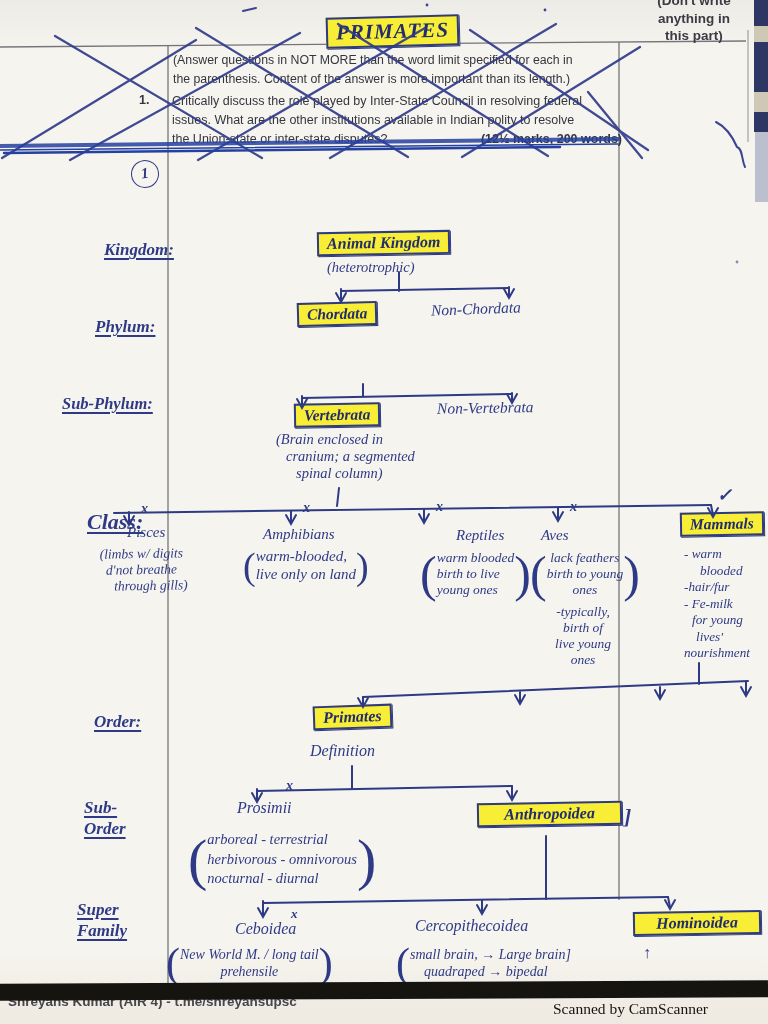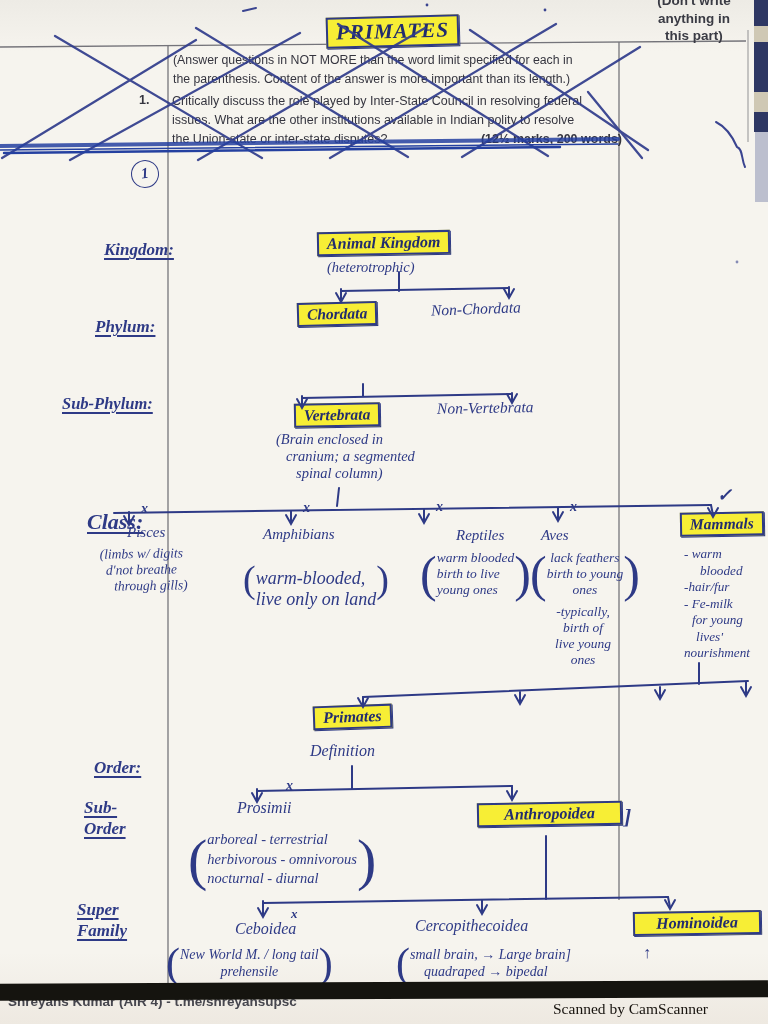--- a/index.html
+++ b/index.html
@@ -71,21 +71,21 @@
       <span style="font-weight:bold">(12½ marks, 200 words)</span>
     </span>
   </div>
 
   <div class="abs hwb" style="left:131px;top:160px;width:26px;height:26px;border:1.8px solid #2e3a86;border-radius:50%;text-align:center;font-size:15px;line-height:24px;transform:rotate(-8deg);">1</div>
 
   <div class="abs hwb ul" style="left:104px;top:240px;font-size:17px;">Kingdom:</div>
   <div class="abs hwb ul" style="left:95px;top:317px;font-size:17px;">Phylum:</div>
   <div class="abs hwb ul" style="left:62px;top:394px;font-size:16.5px;">Sub-Phylum:</div>
   <div class="abs hwb ul" style="left:87px;top:509px;font-size:22px;">Class:</div>
-  <div class="abs hwb ul" style="left:94px;top:712px;font-size:17px;margin-top:46px;">Order:</div>
+  <div class="abs hwb ul" style="left:94px;top:712px;font-size:17px;">Order:</div>
   <div class="abs hwb" style="left:84px;top:797px;font-size:17px;line-height:1.25;">
     <span class="ul" style="display:block">Sub-</span>
     <span class="ul" style="display:block">Order</span>
   </div>
   <div class="abs hwb" style="left:77px;top:899px;font-size:17px;line-height:1.25;">
     <span class="ul" style="display:block">Super</span>
     <span class="ul" style="display:block">Family</span>
   </div>
 
   <div class="abs ybox hwb" style="left:317px;top:231px;font-size:16px;transform:rotate(-1deg);">Animal Kingdom</div>
@@ -115,21 +115,21 @@
   <div class="abs ybox hwb" style="left:680px;top:512px;font-size:15.5px;transform:rotate(-1deg);">Mammals</div>
 
   <div class="abs hw note pis" style="left:100px;top:546px;font-size:13.5px;transform:rotate(-1deg);">
     <span class="l1">(limbs w/ digits</span>
     <span class="l2">d'not breathe</span>
     <span class="l3">through gills)</span>
   </div>
 
   <div class="abs pnote" style="left:243px;top:548px;">
     <span class="paren" style="font-size:38px;">(</span>
-    <span class="hw note" style="font-size:18px;margin-top:20px;">
+    <span class="hw note" style="font-size:15px;">
       <span>warm-blooded,</span>
       <span>live only on land</span>
     </span>
     <span class="paren" style="font-size:38px;">)</span>
   </div>
 
   <div class="abs pnote" style="left:420px;top:550px;">
     <span class="paren" style="font-size:50px;">(</span>
     <span class="hw note" style="font-size:13.5px;">
       <span>warm blooded</span>

